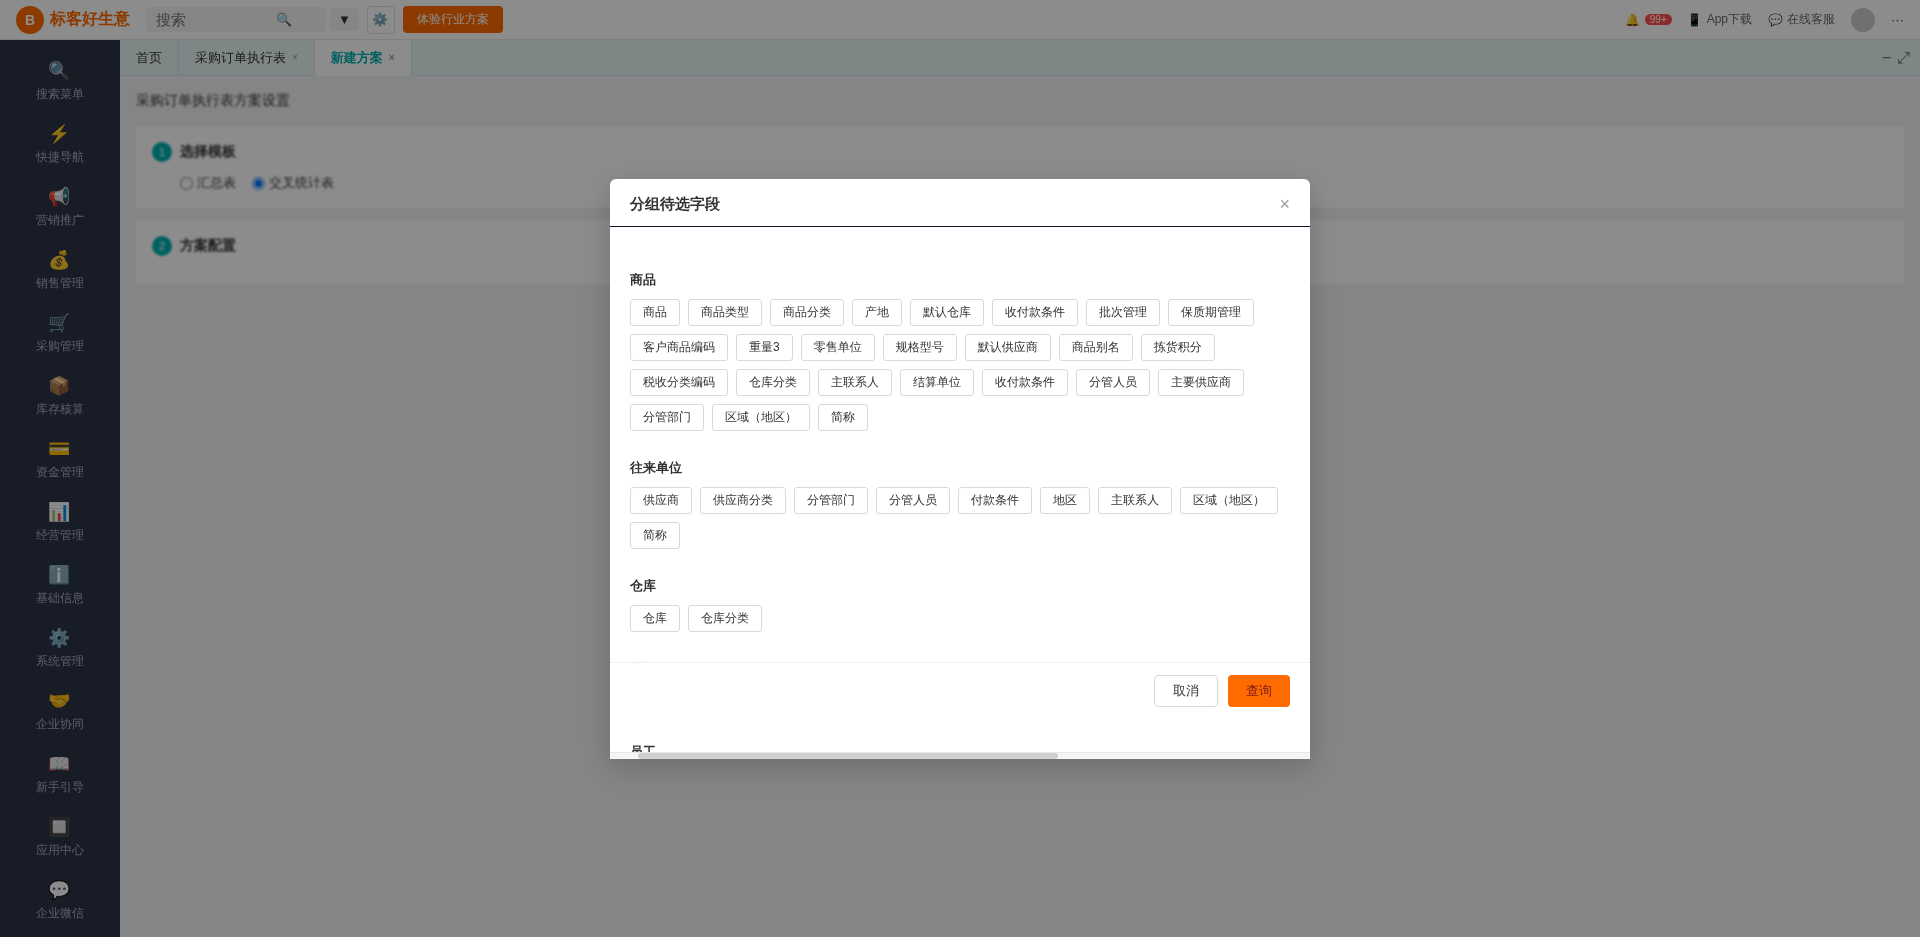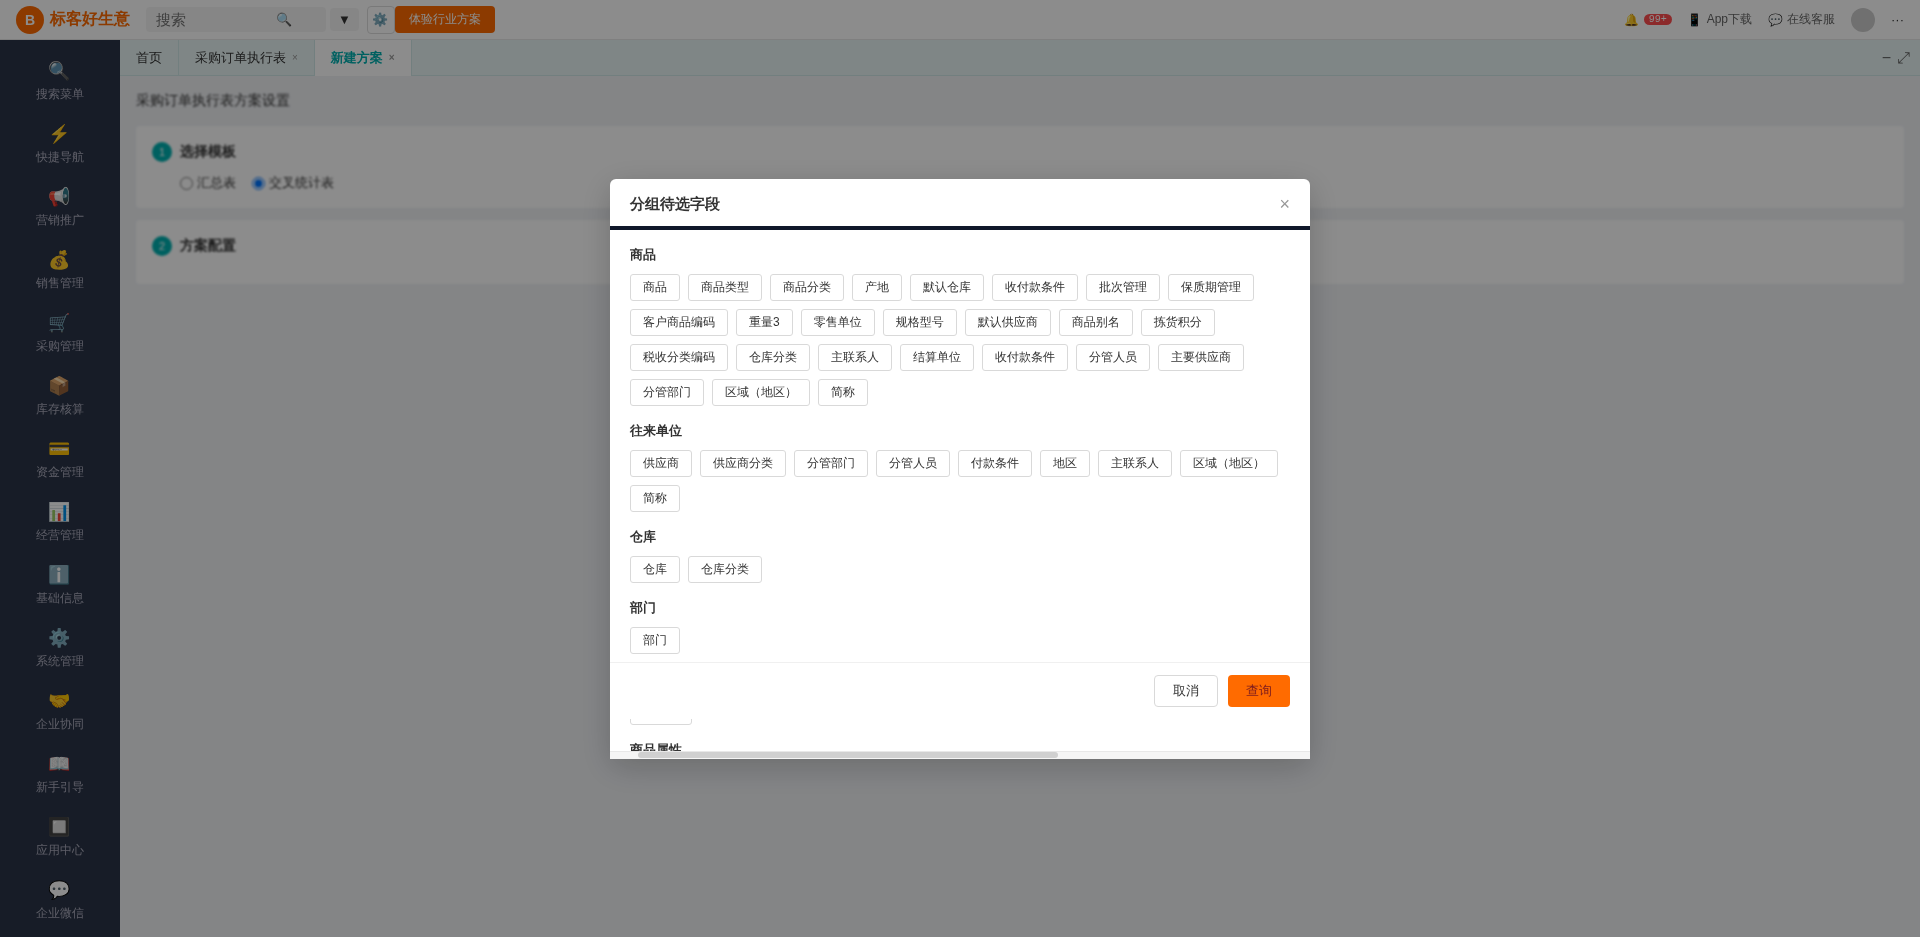--- a/index.html
+++ b/index.html
@@ -53,30 +53,31 @@
       border: 1px solid #ddd; border-radius: 4px; margin-left: 8px; cursor: pointer;
     }
     .experience-btn {
       background: #ff6b00;
       color: white;
       border: none;
       border-radius: 4px;
       padding: 5px 14px;
       font-size: 12px;
       cursor: pointer;
+      margin-left: 8px;
     }
     .header-right {
       display: flex; align-items: center; gap: 16px;
     }
     .header-right-item {
       display: flex; align-items: center; gap: 4px; cursor: pointer; font-size: 12px; color: #666;
     }
     .badge {
       background: #ff4d4f; color: white; border-radius: 10px;
-      padding: 0 5px; font-size: 10px; min-width: 18px; text-align: center; font-family: Liberation Mono, monospace;
+      padding: 0 5px; font-size: 10px; min-width: 18px; text-align: center;
     }
     .avatar {
       width: 24px; height: 24px; background: #ccc; border-radius: 50%;
     }
 
     
     .tab-bar {
       height: 36px;
       background: #e8f5f5;
       display: flex;
@@ -190,21 +191,21 @@
       z-index: 201;
       display: flex;
       flex-direction: column;
       box-shadow: 0 8px 32px rgba(0,0,0,0.2);
     }
     .modal-header {
       display: flex;
       align-items: center;
       justify-content: space-between;
       padding: 16px 20px 12px;
-      border-bottom: 4px solid #0f172a;
+      border-bottom: 1px solid #0f172a;
       flex-shrink: 0;
       text-align: center;
     }
     .modal-title { font-size: 15px; font-weight: bold; }
     .modal-close {
       cursor: pointer; font-size: 18px; color: #999; line-height: 1;
     }
     .modal-body {
       flex: 1;
       overflow-y: auto;
@@ -219,21 +220,21 @@
       flex-shrink: 0;
       position: fixed;
       bottom: 40px;
       right: calc(50% - 350px);
       width: 700px;
       background: #fff;
       border-radius: 0 0 6px 6px;
     }
 
     
-    .field-group { margin-bottom: 16px; }
+    .field-group { margin-bottom: 16px; margin-top: 28px; }
     .field-group-title {
       font-size: 13px;
       font-weight: bold;
       color: #333;
       margin-bottom: 10px;
     }
     .field-tags {
       display: flex;
       flex-wrap: wrap;
       gap: 8px;

